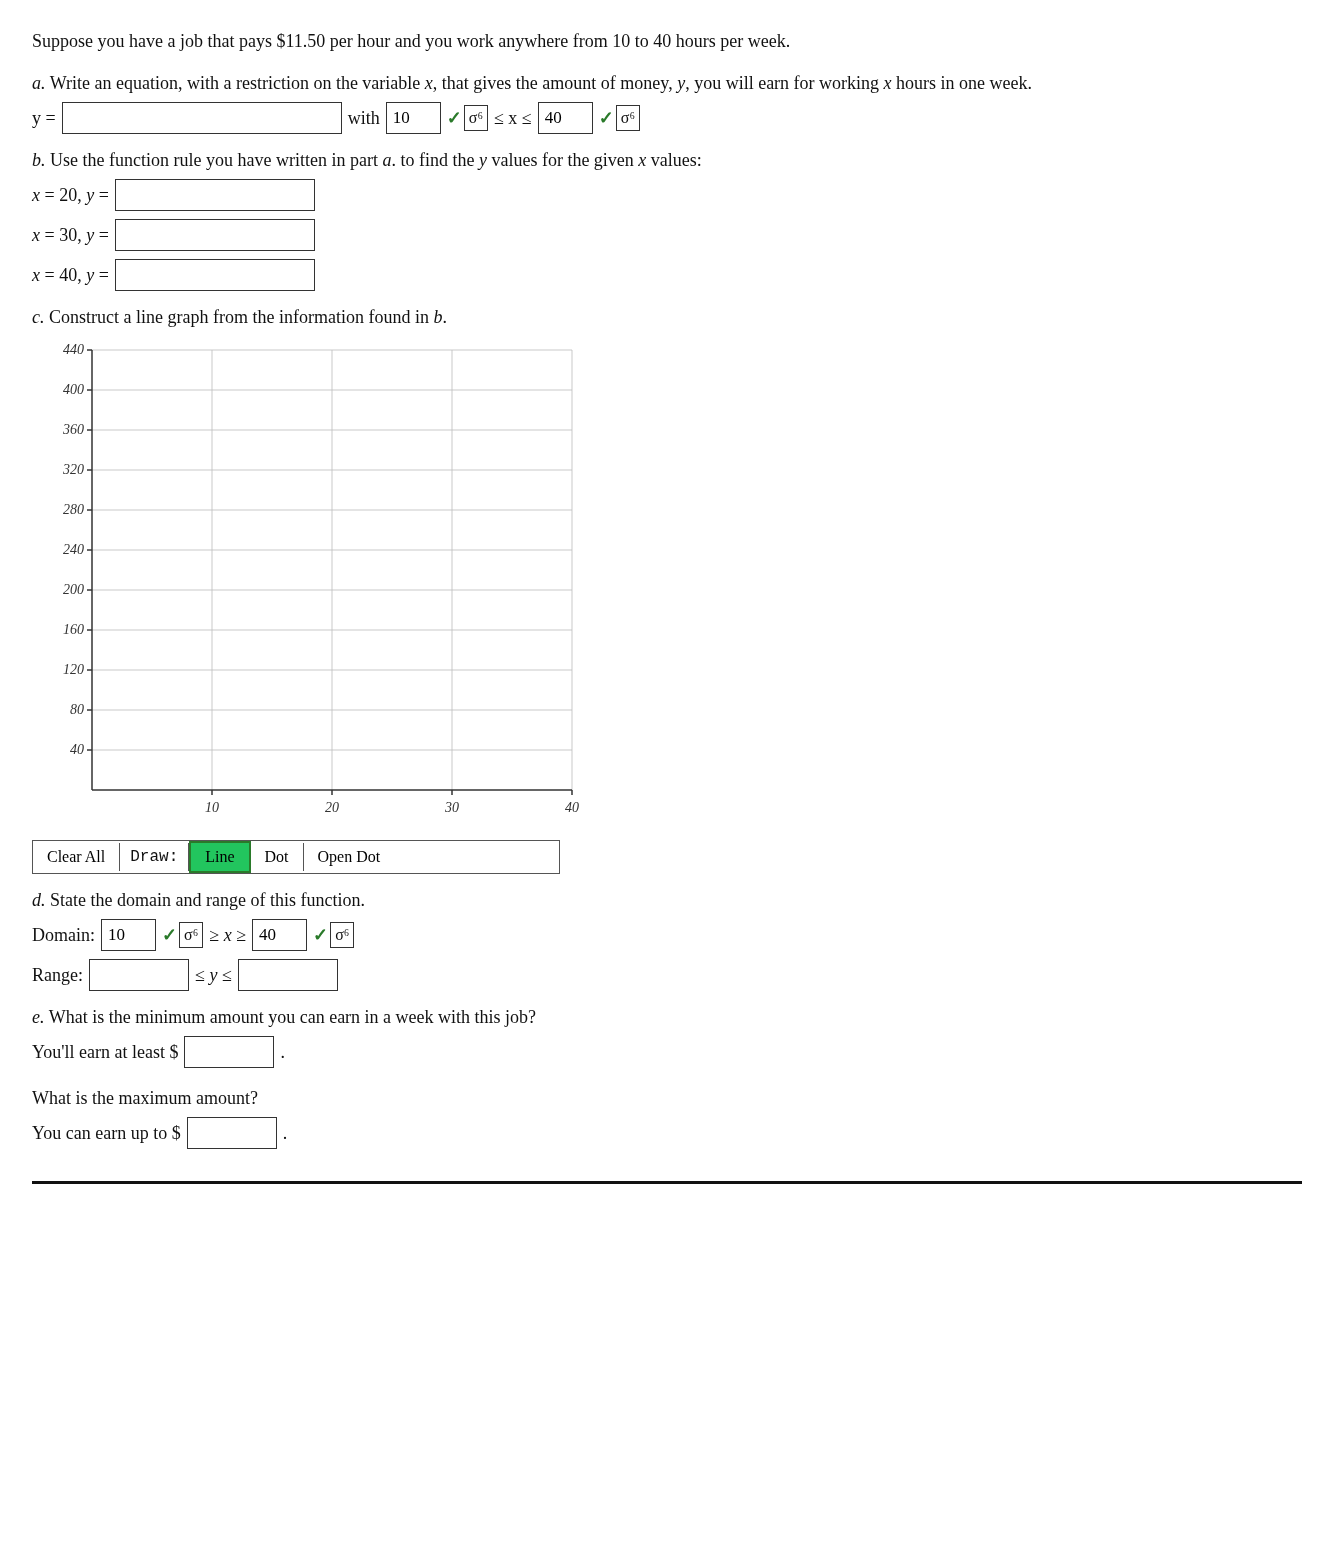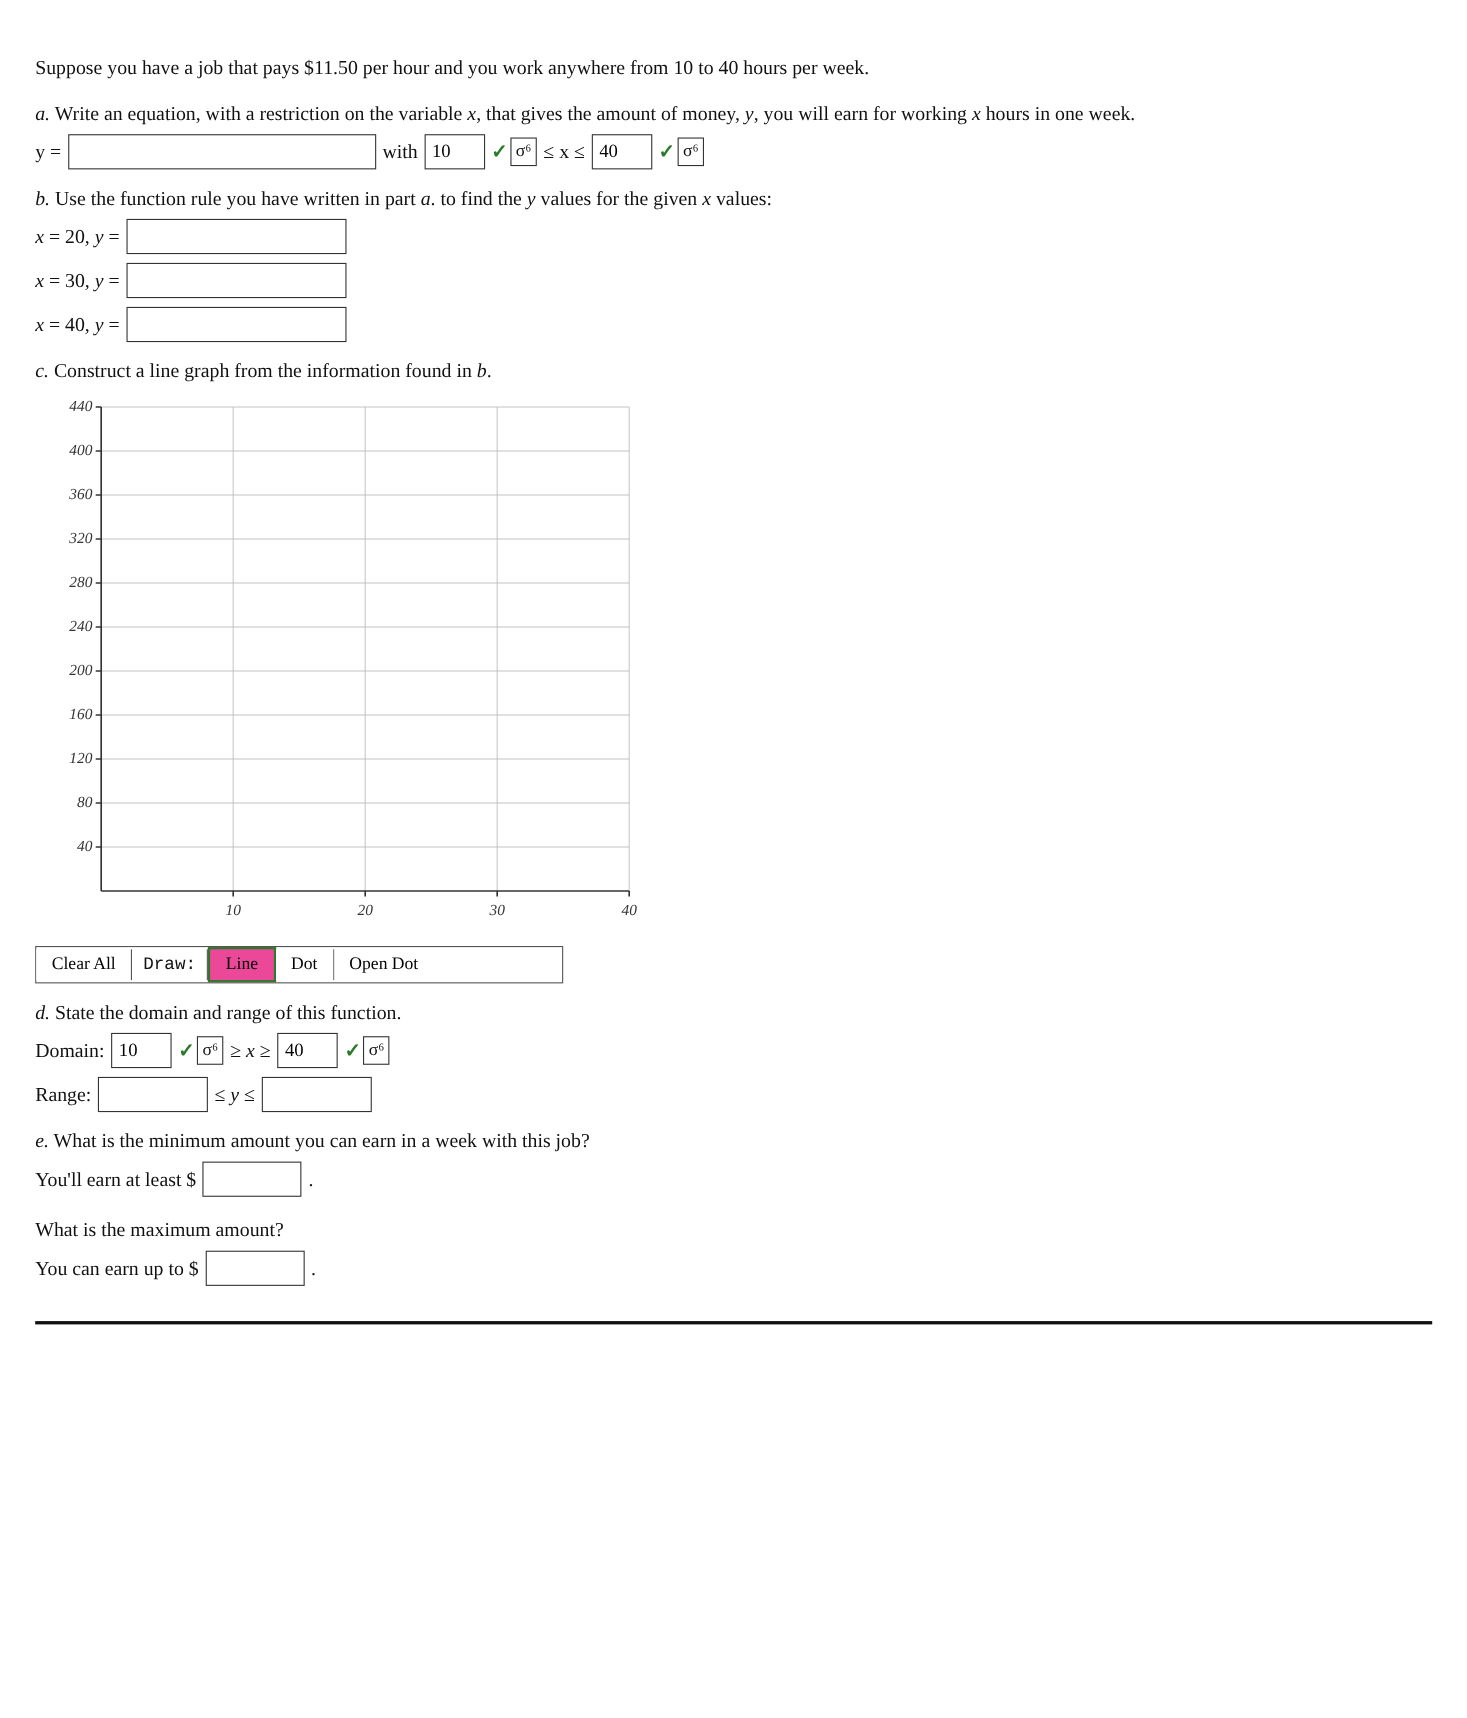--- a/index.html
+++ b/index.html
@@ -5,21 +5,21 @@
     * { box-sizing: border-box; margin: 0; padding: 0; }
     body {
       font-family: Georgia, 'Times New Roman', serif;
       font-size: 18px;
       background: #fff;
       color: #111;
       padding: 28px 32px;
       max-width: 1334px;
     }
 
-    .intro-text { line-height: 1.5; margin-bottom: 18px; margin-top: 20px; }
+    .intro-text { line-height: 1.5; margin-bottom: 18px; }
 
     .part { margin-bottom: 16px; }
 
     .inline-row { display: flex; align-items: center; flex-wrap: wrap; gap: 6px; margin: 8px 0; }
     .inline-row span { white-space: nowrap; }
 
     input[type="text"] {
       border: 1.5px solid #333;
       padding: 2px 6px;
       font-size: 17px;
@@ -74,21 +74,21 @@
       font-size: 16px;
       font-family: Georgia, serif;
       border: none;
       background: #fff;
       cursor: pointer;
       border-right: 1.5px solid #555;
       white-space: nowrap;
     }
     .toolbar-btn:last-child { border-right: none; font-family: Liberation Serif, serif; }
     .toolbar-btn.active {
-      background: #ec4899;
+      background: #22c55e;
       border: 2px solid #2a7a2a;
     }
     .toolbar-label {
       padding: 5px 10px;
       font-size: 16px;
       font-family: Liberation Mono, monospace;
       border-right: 1.5px solid #555;
       white-space: nowrap;
     }
 
@@ -218,21 +218,21 @@
       <line x1="55" y1="10" x2="60" y2="10" class="axis-tick"></line>
 
       <line x1="180" y1="450" x2="180" y2="455" class="axis-tick"></line>
       <line x1="300" y1="450" x2="300" y2="455" class="axis-tick"></line>
       <line x1="420" y1="450" x2="420" y2="455" class="axis-tick"></line>
       <line x1="540" y1="450" x2="540" y2="455" class="axis-tick"></line>
 
     </svg>
 
     
-    <div class="graph-toolbar" style="width:480px; margin-left:0;">
+    <div class="graph-toolbar" style="width:528px; margin-left:0;">
       <button class="toolbar-btn">Clear All</button>
       <span class="toolbar-label">Draw:</span>
       <button class="toolbar-btn active">Line</button>
       <button class="toolbar-btn">Dot</button>
       <button class="toolbar-btn">Open Dot</button>
     </div>
   </div>
 </div>
 
 <div class="part part-d">

